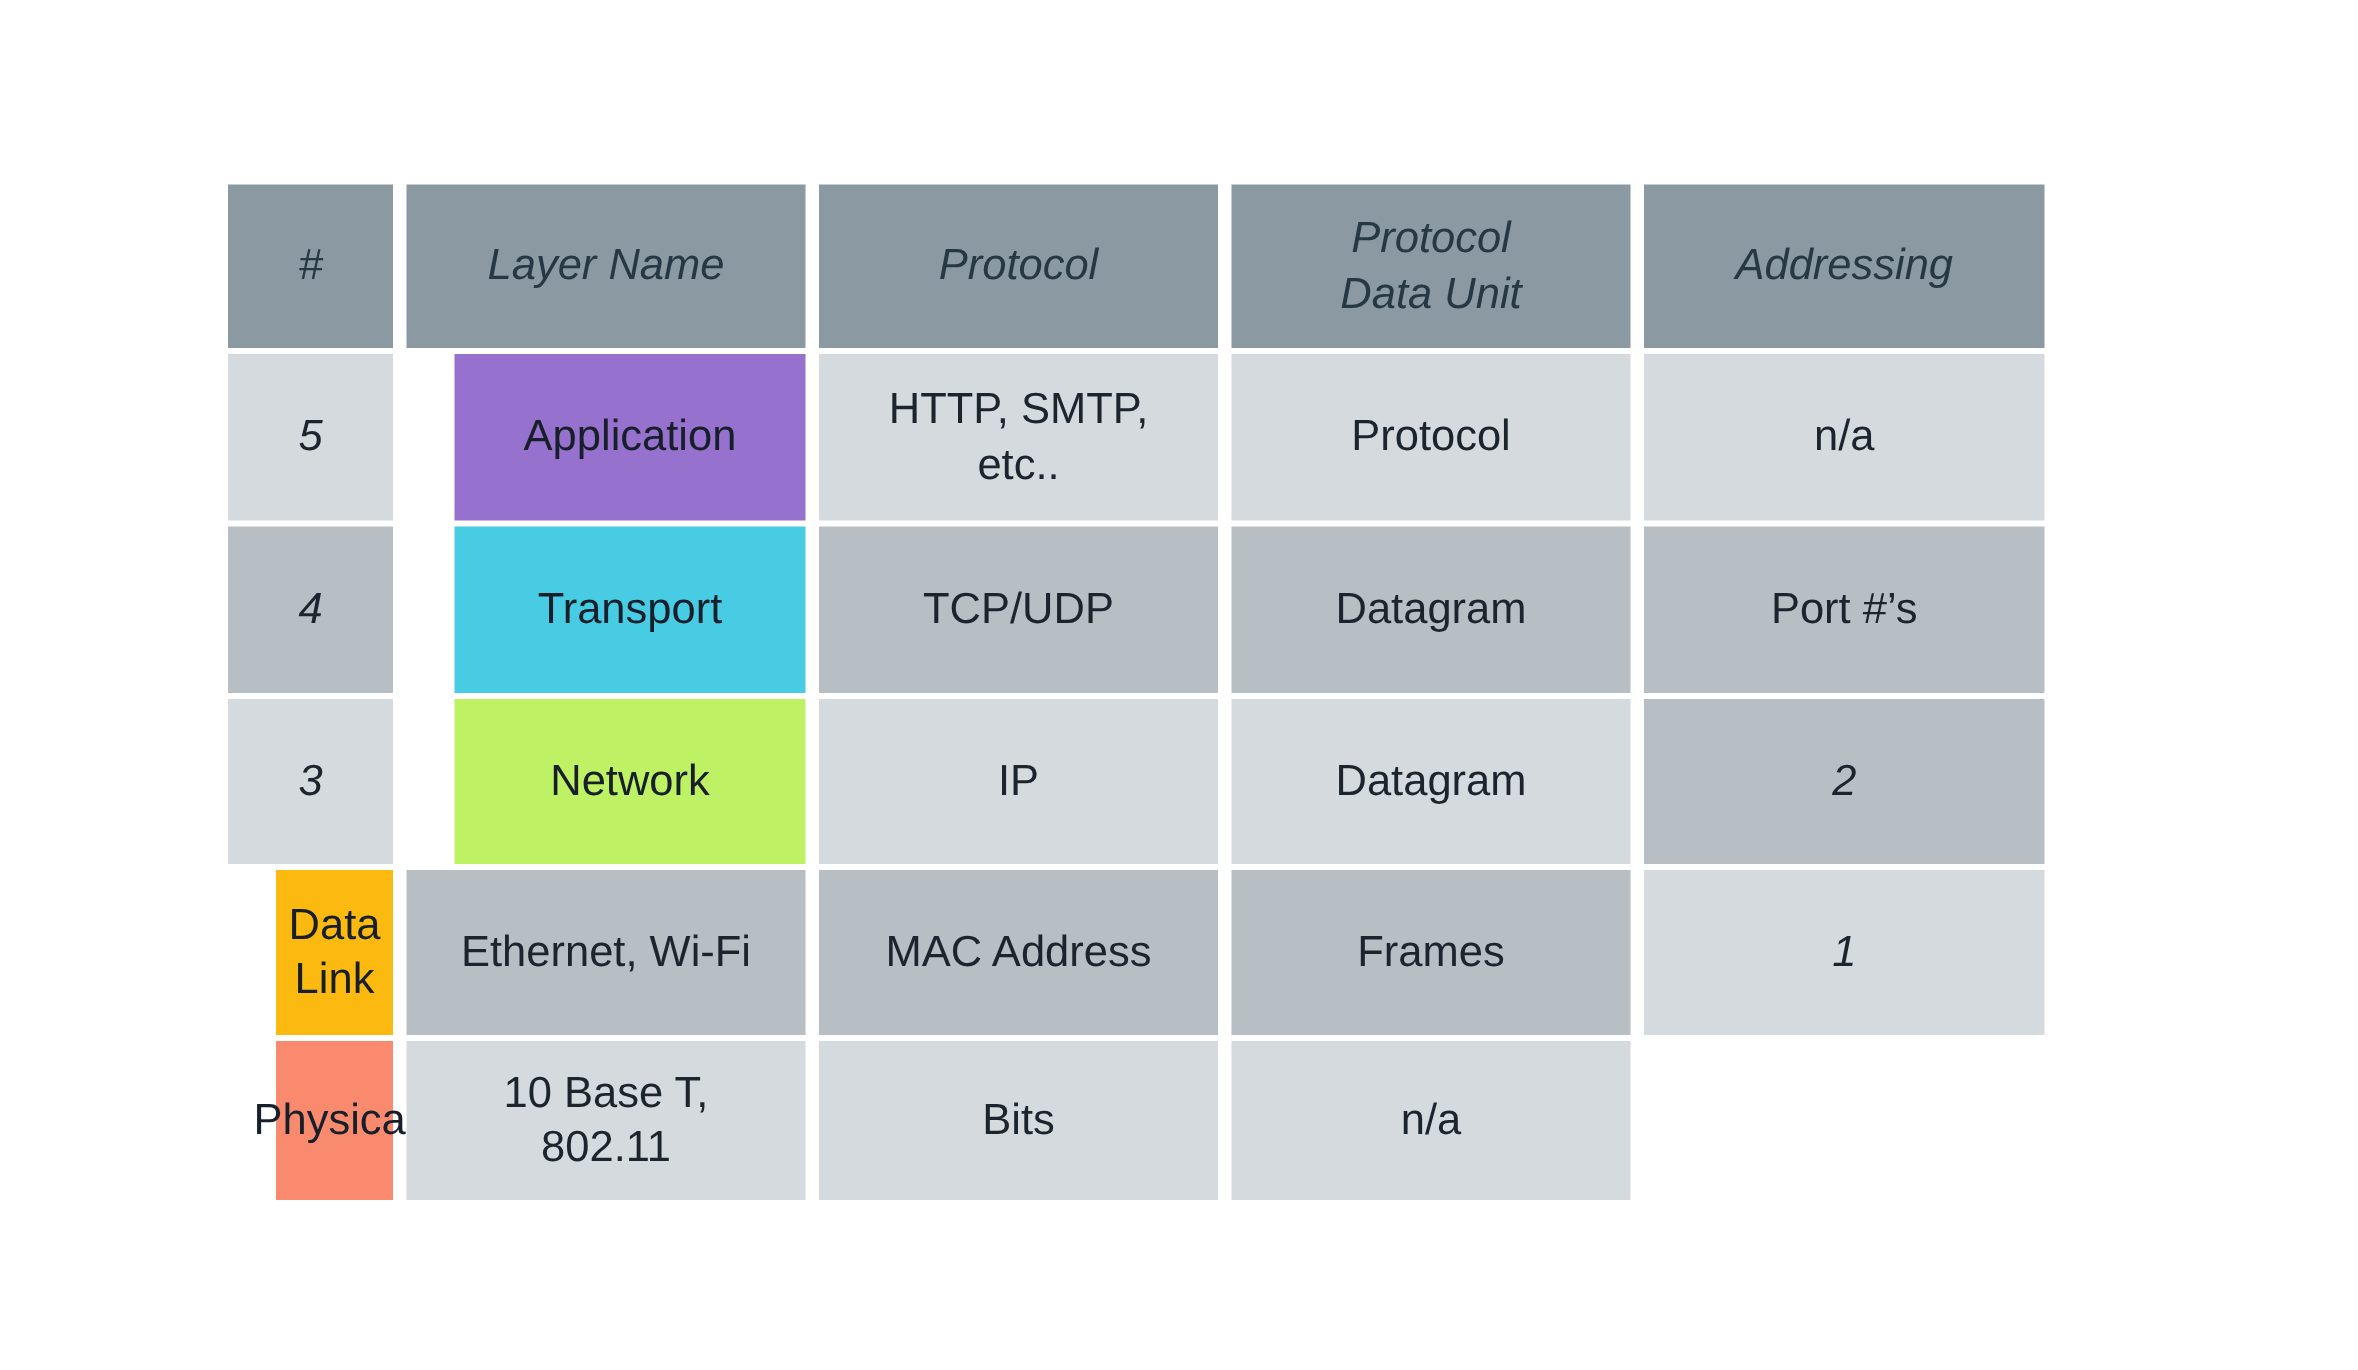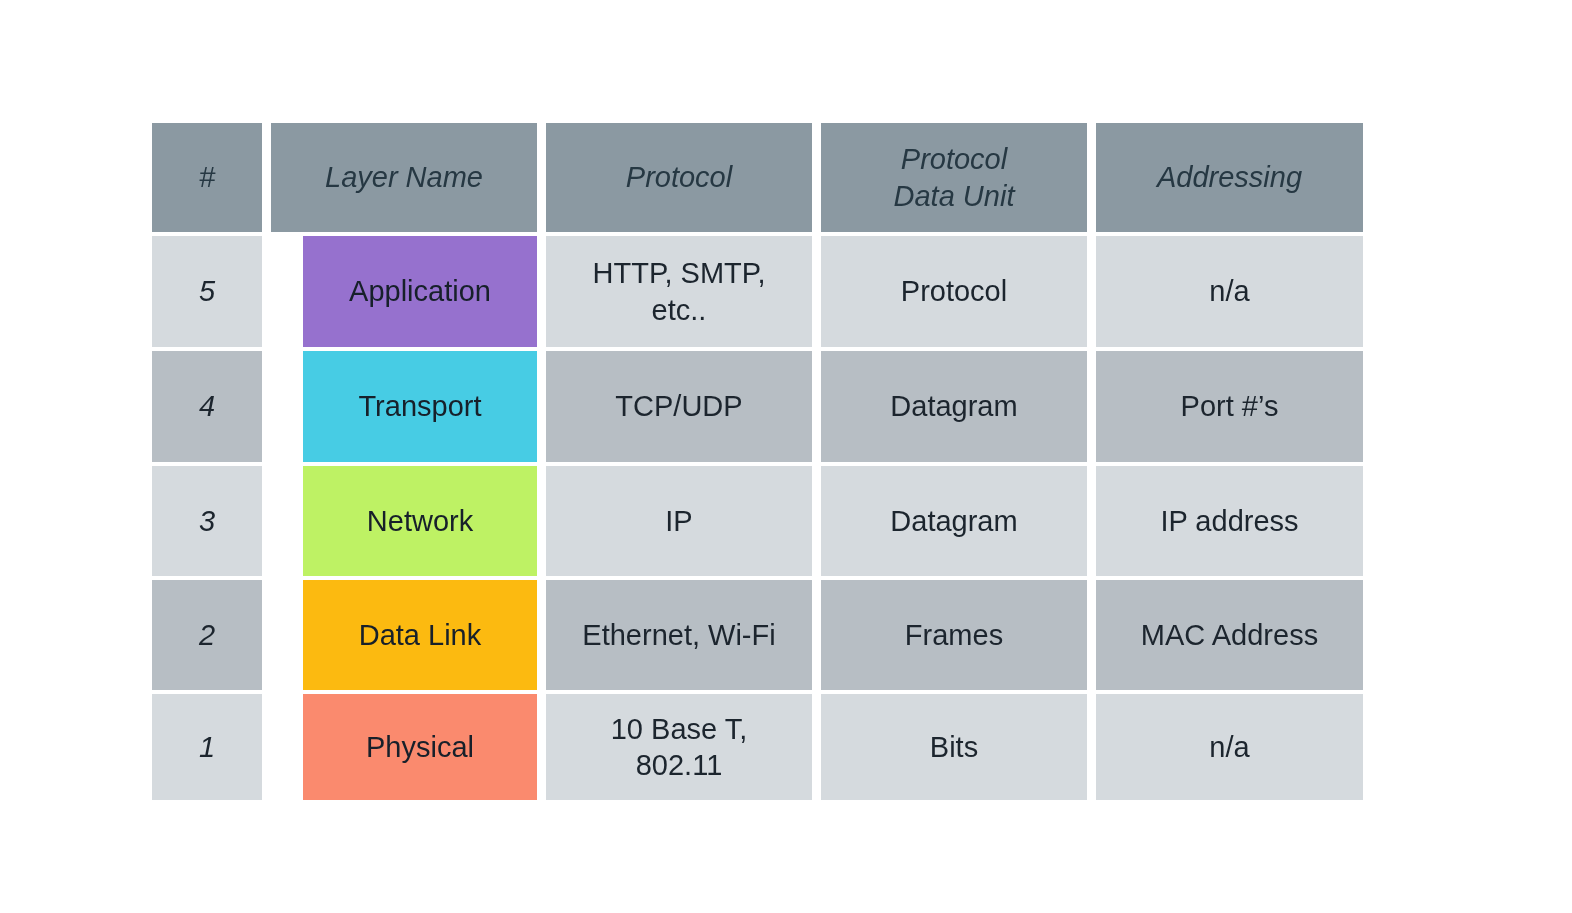--- a/index.html
+++ b/index.html
@@ -70,27 +70,26 @@
     <div class="cell shade-medium num-cell">4</div>
     <div class="cell layer-cell" style="background-color: rgb(71, 204, 228); text-align: center;">Transport</div>
     <div class="cell shade-medium">TCP/UDP</div>
     <div class="cell shade-medium">Datagram</div>
     <div class="cell shade-medium">Port #’s</div>
 
     <div class="cell shade-light num-cell">3</div>
     <div class="cell layer-cell" style="background-color: #bef264;">Network</div>
     <div class="cell shade-light">IP</div>
     <div class="cell shade-light">Datagram</div>
-    <div class="cell shade-light">IP address</div>
 
     <div class="cell shade-medium num-cell">2</div>
     <div class="cell layer-cell" style="background-color: rgb(252, 186, 16);">Data Link</div>
     <div class="cell shade-medium">Ethernet, Wi-Fi</div>
+    <div class="cell shade-medium">MAC Address</div>
     <div class="cell shade-medium">Frames</div>
-    <div class="cell shade-medium">MAC Address</div>
 
     <div class="cell shade-light num-cell">1</div>
     <div class="cell layer-cell" style="background-color: rgb(250, 138, 110);">Physical</div>
     <div class="cell shade-light">10 Base T,
 802.11</div>
     <div class="cell shade-light">Bits</div>
     <div class="cell shade-light">n/a</div>
 
   </div>
 </div>

